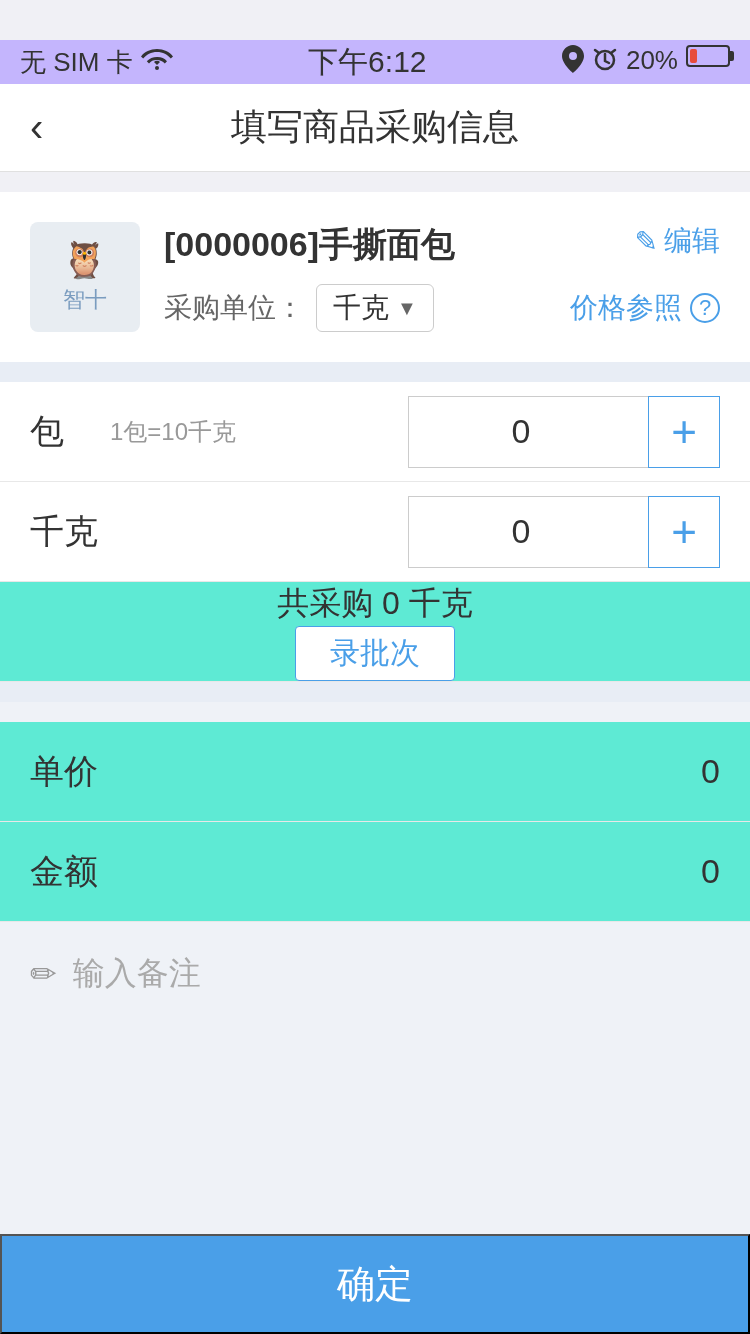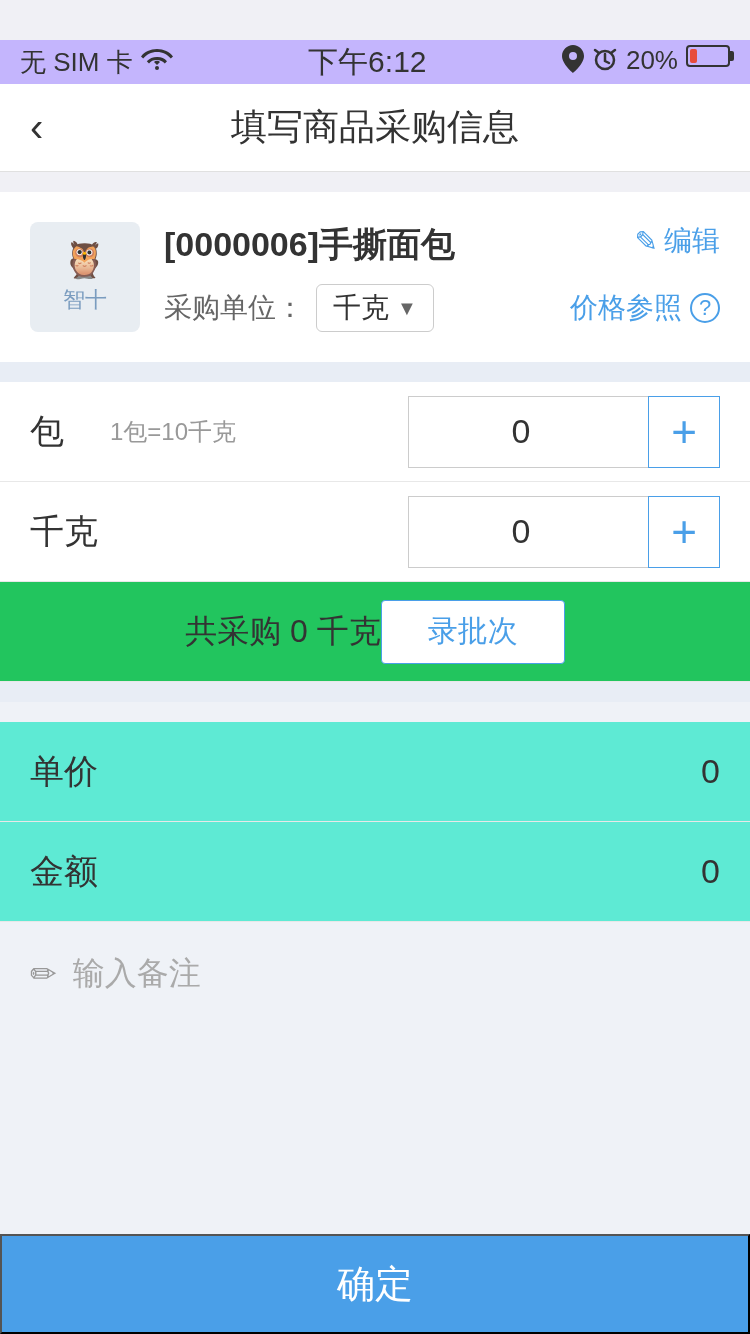--- a/index.html
+++ b/index.html
@@ -233,34 +233,35 @@
       font-size: 44px;
       display: flex;
       align-items: center;
       justify-content: center;
       cursor: pointer;
       line-height: 1;
     }
 
     
     .total-row {
-      background: #22c55e;
+      background: #5eead4;
       display: flex;
       align-items: center;
       justify-content: center;
       padding: 0 30px;
       height: 100px;
       border-bottom: 1px solid #e8e8e8;
+      flex-direction: column;
     }
     .total-label {
       font-size: 32px;
       color: #333;
     }
     .batch-btn {
-      width: 184px;
+      width: 160px;
       height: 64px;
       border: 1px solid #4a9fe8;
       color: #4a9fe8;
       background: #fff;
       font-size: 30px;
       display: flex;
       align-items: center;
       justify-content: center;
       cursor: pointer;
       border-radius: 4px;

